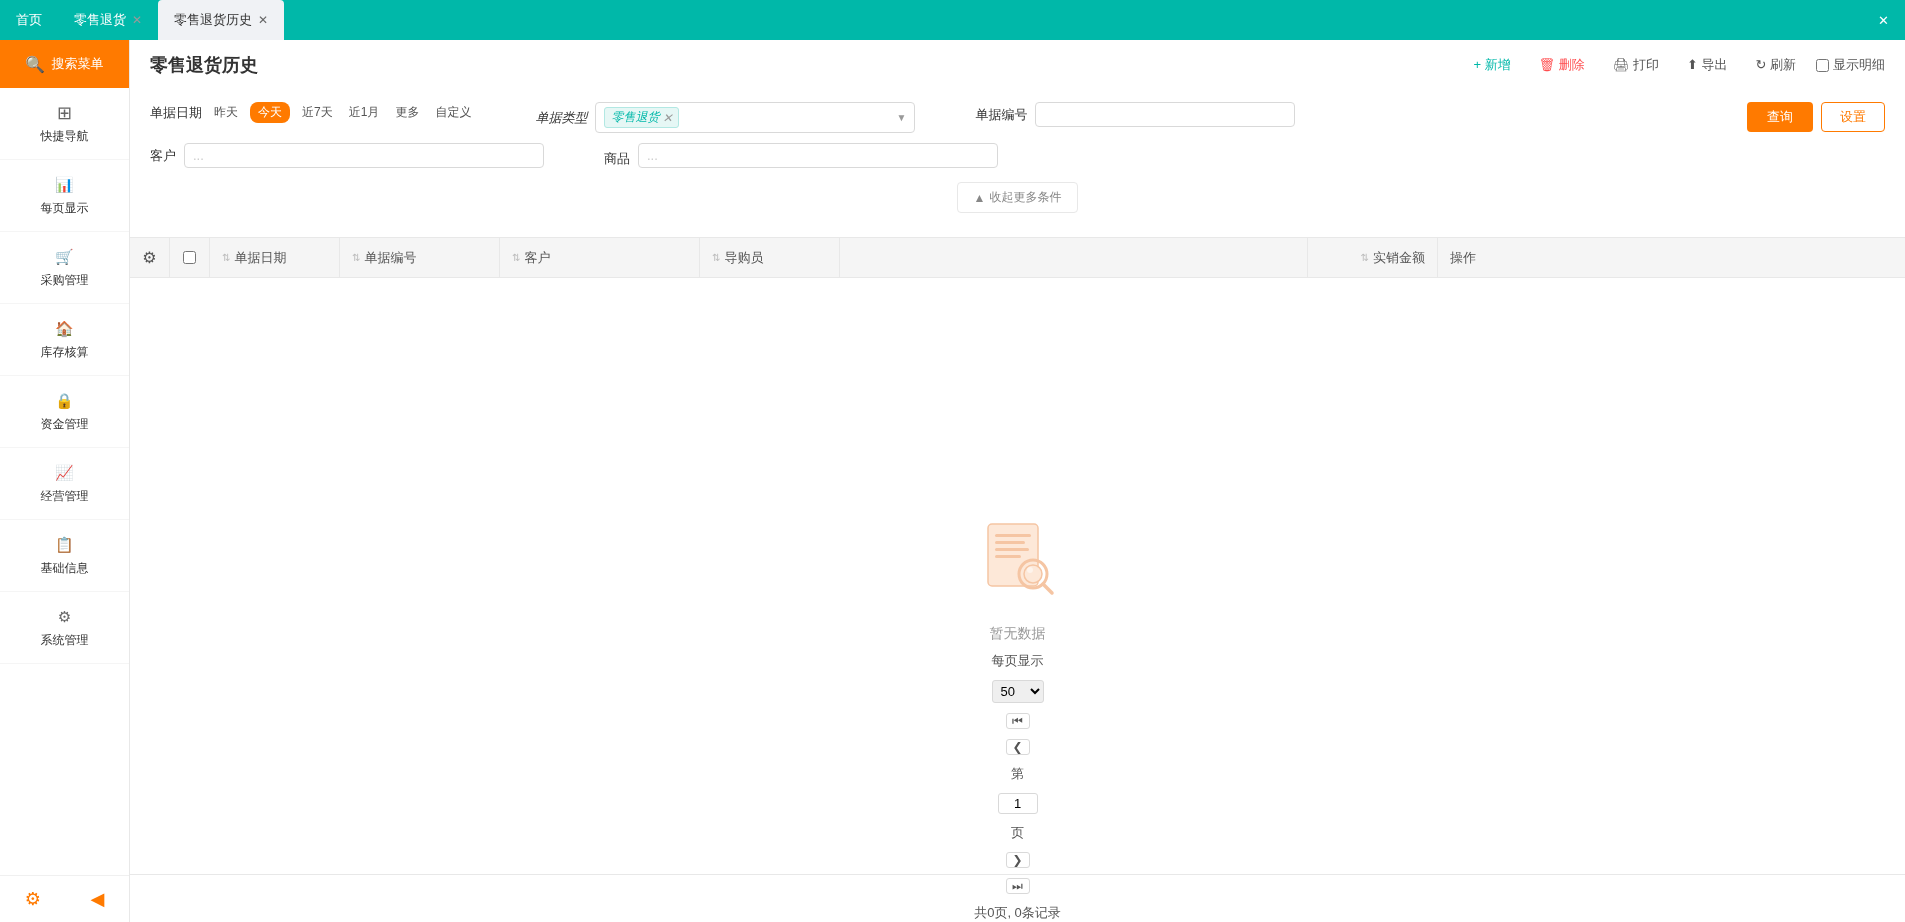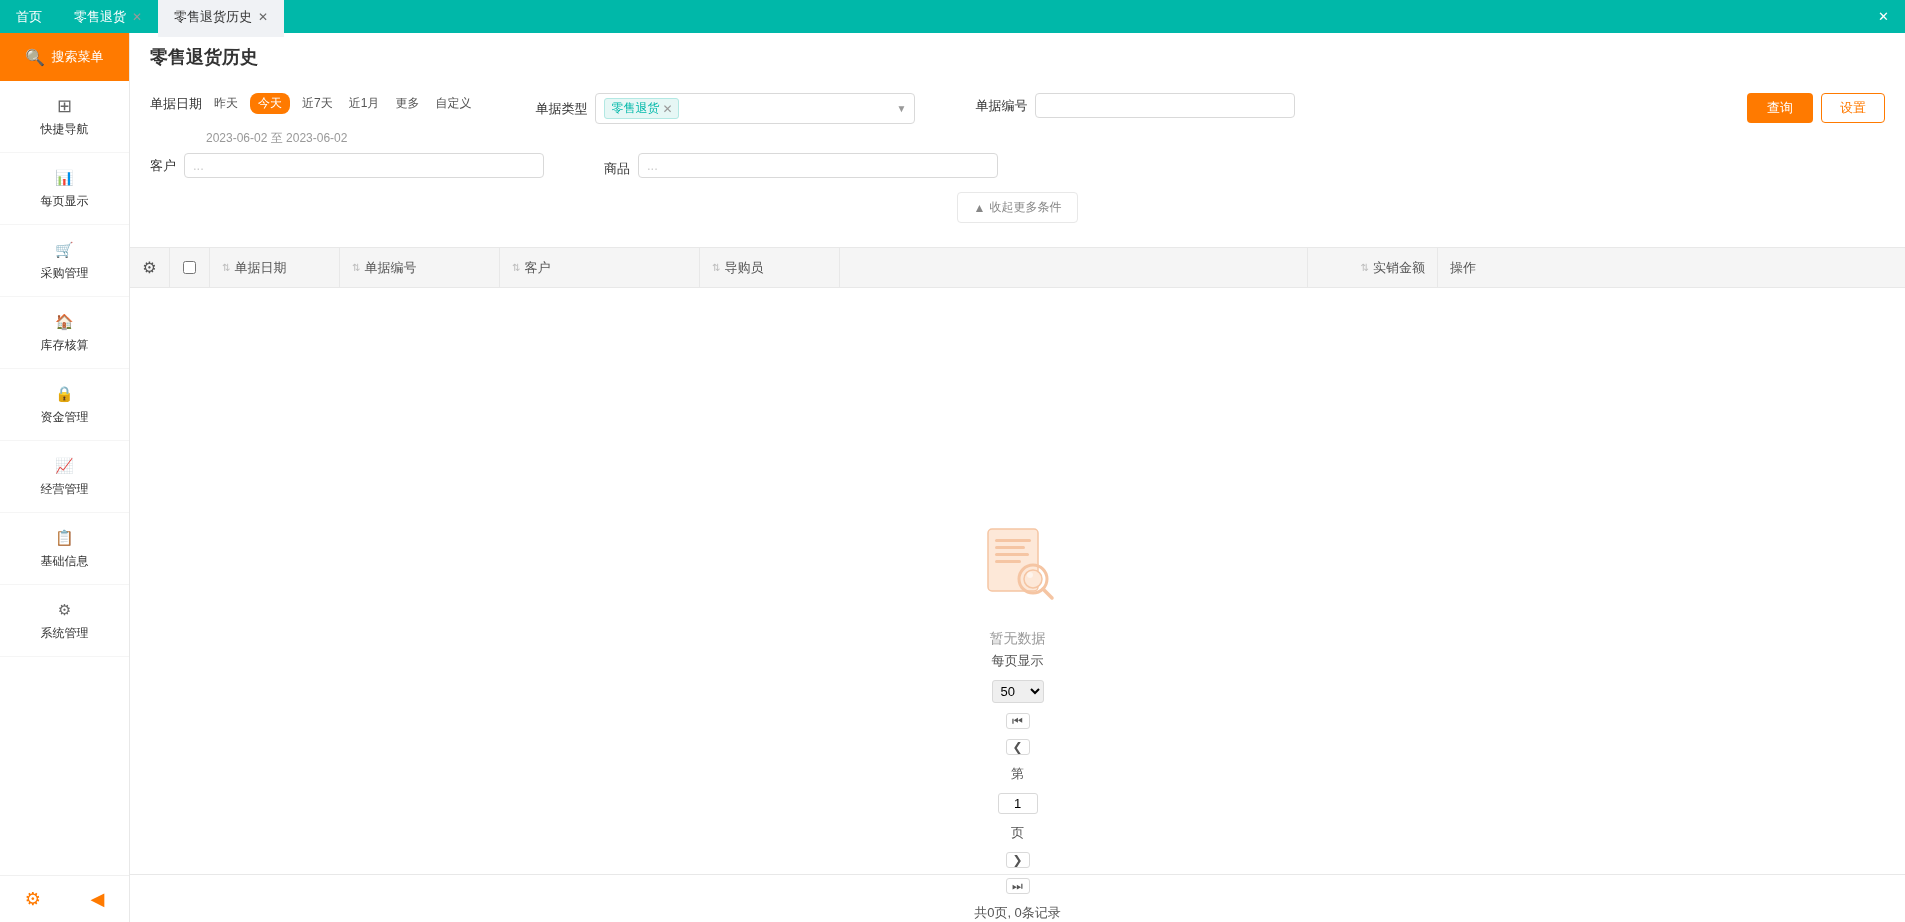--- a/index.html
+++ b/index.html
@@ -1,20 +1,20 @@
 <!DOCTYPE html>
 <html><head>
   <meta charset="utf-8">
   <style>
     * { box-sizing: border-box; margin: 0; padding: 0; font-family: 'Microsoft YaHei', Arial, sans-serif; }
     body { display: flex; flex-direction: column; height: 922px; width: 1905px; overflow: hidden; background: #f0f2f5; }
 
     
     .top-bar {
-      height: 33px;
+      height: 40px;
       background: #00b8a9;
       display: flex;
       align-items: center;
       padding: 0 0 0 0;
       flex-shrink: 0;
     }
     .top-bar .tab-item {
       height: 40px;
       display: flex;
       align-items: center;
@@ -453,39 +453,50 @@
       <span class="sidebar-bottom-icon">⚙</span>
       <span class="sidebar-bottom-icon">◀</span>
     </div>
   </div>
 
   <div class="content">
 
     <div class="page-header">
       <div class="page-title-bar">
         <span class="page-title">零售退货历史</span>
+        <div class="toolbar">
+          <span class="toolbar-btn toolbar-btn-add">+ 新增</span>
+          <span class="toolbar-btn toolbar-btn-del">🗑 删除</span>
+          <span class="toolbar-btn">🖨 打印</span>
+          <span class="toolbar-btn">⬆ 导出</span>
+          <span class="toolbar-btn">↻ 刷新</span>
+          <label class="checkbox-label">
+            <input type="checkbox" style="">
+            <span>显示明细</span>
+          </label>
+        </div>
       </div>
 
       <div class="filter-area">
 
         <div class="filter-row">
 
           <div class="filter-item">
             <span class="filter-label">单据日期</span>
             <div class="date-options">
               <span class="date-btn">昨天</span>
               <span class="date-btn active">今天</span>
               <span class="date-btn">近7天</span>
               <span class="date-btn">近1月</span>
               <span class="date-btn">更多</span>
               <span class="date-btn">自定义</span>
             </div>
           </div>
 
-          <div class="filter-item" style="margin-left:40px;">
+          <div class="filter-item" style="margin-left:40px;font-style:italic;">
             <span class="filter-label">单据类型</span>
             <div class="filter-select" style="min-width:320px;">
               <span class="tag">
                 <span>零售退货</span>
                 <span style="cursor:pointer;color:#999;">✕</span>
               </span>
               <span class="chevron-down">▼</span>
             </div>
           </div>
 
@@ -493,23 +504,20 @@
             <span class="filter-label">单据编号</span>
             <input class="filter-input" style="width: 260px;" placeholder="">
           </div>
 
           <div style="margin-left:auto; display:flex; gap:8px; align-items:center;">
             <button class="btn-query">查询</button>
             <button class="btn-settings">设置</button>
           </div>
         </div>
 
-        <div style="margin-left: 56px; margin-top:-6px; margin-bottom:6px;">
-          <span class="date-range">2023-06-02 至 2023-06-02</span>
-        </div>
 
         <div class="filter-row">
           <div class="filter-item">
             <span class="filter-label">客户</span>
             <div class="filter-input-placeholder" style="width:360px;">
               <span style="color:#ccc;">...</span>
             </div>
           </div>
           <div class="filter-item" style="margin-left:40px;align-items:flex-end;">
             <span class="filter-label">商品</span>

